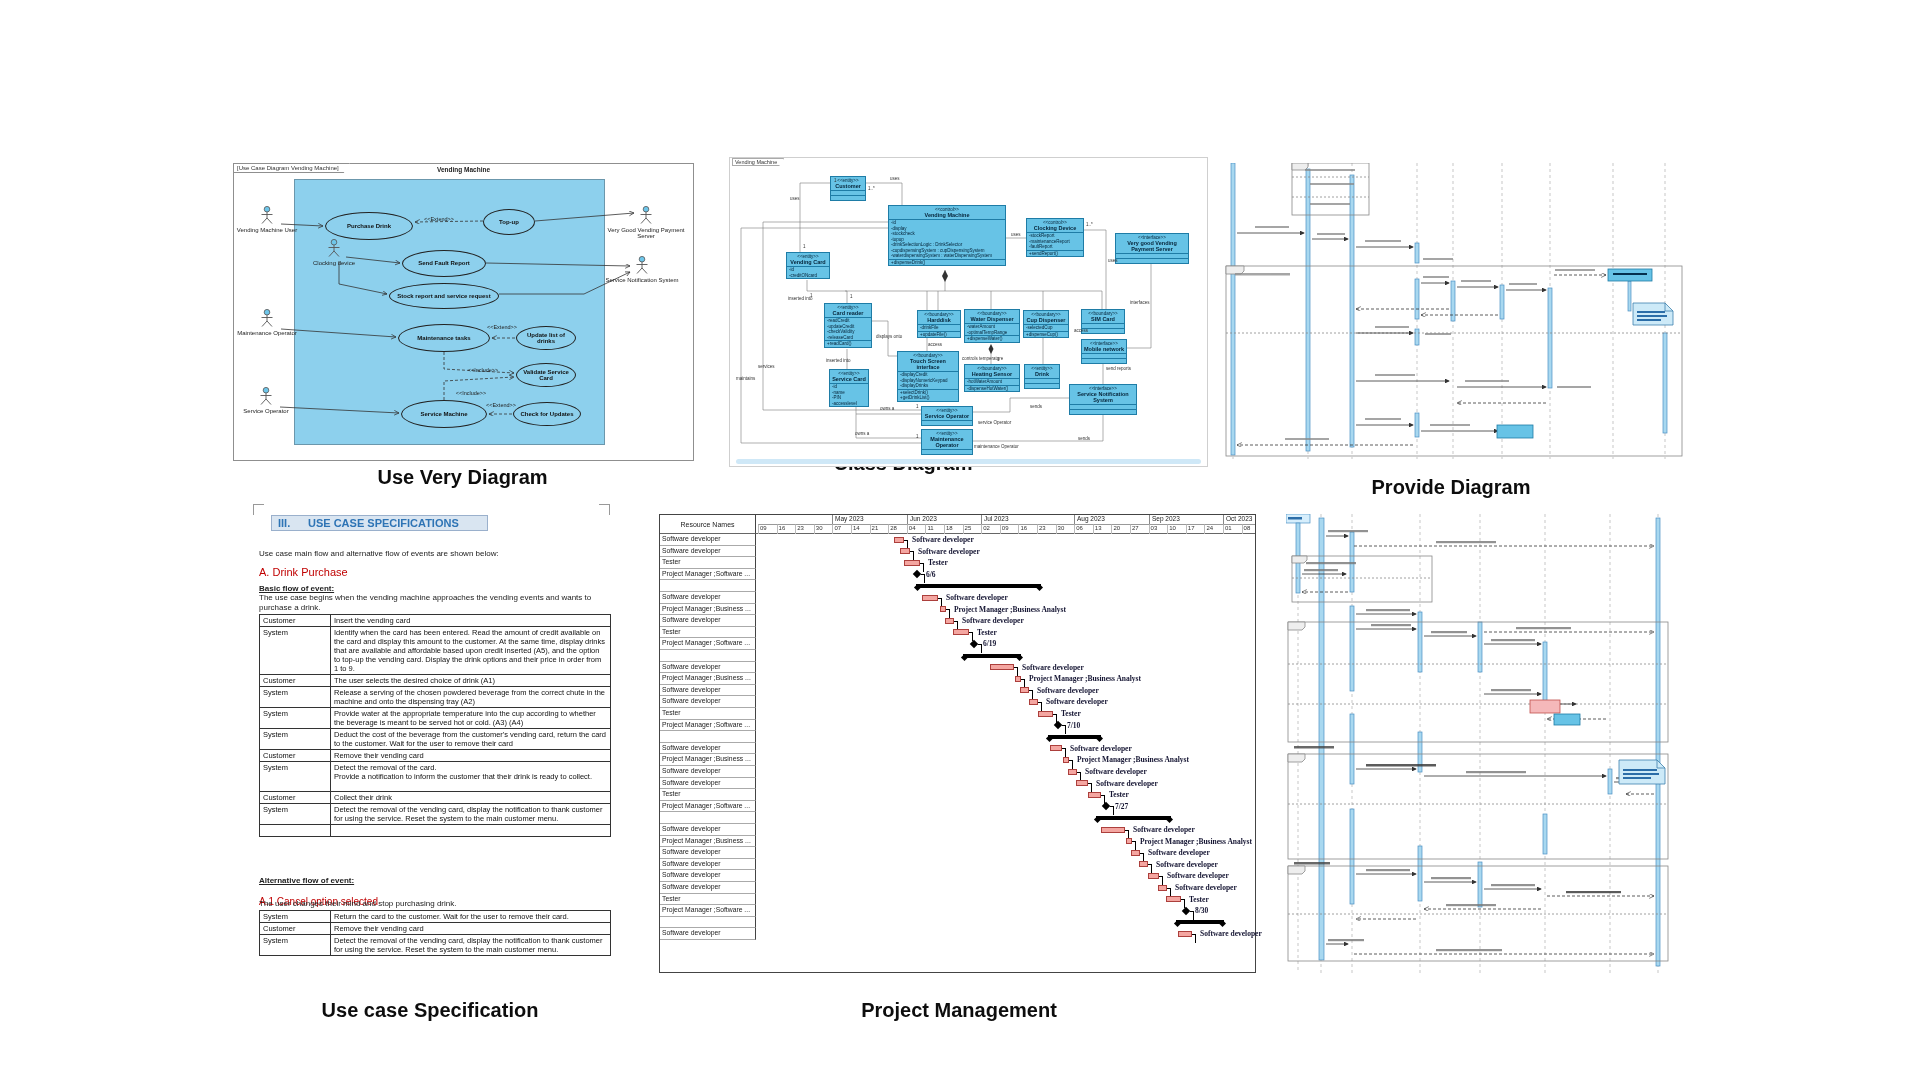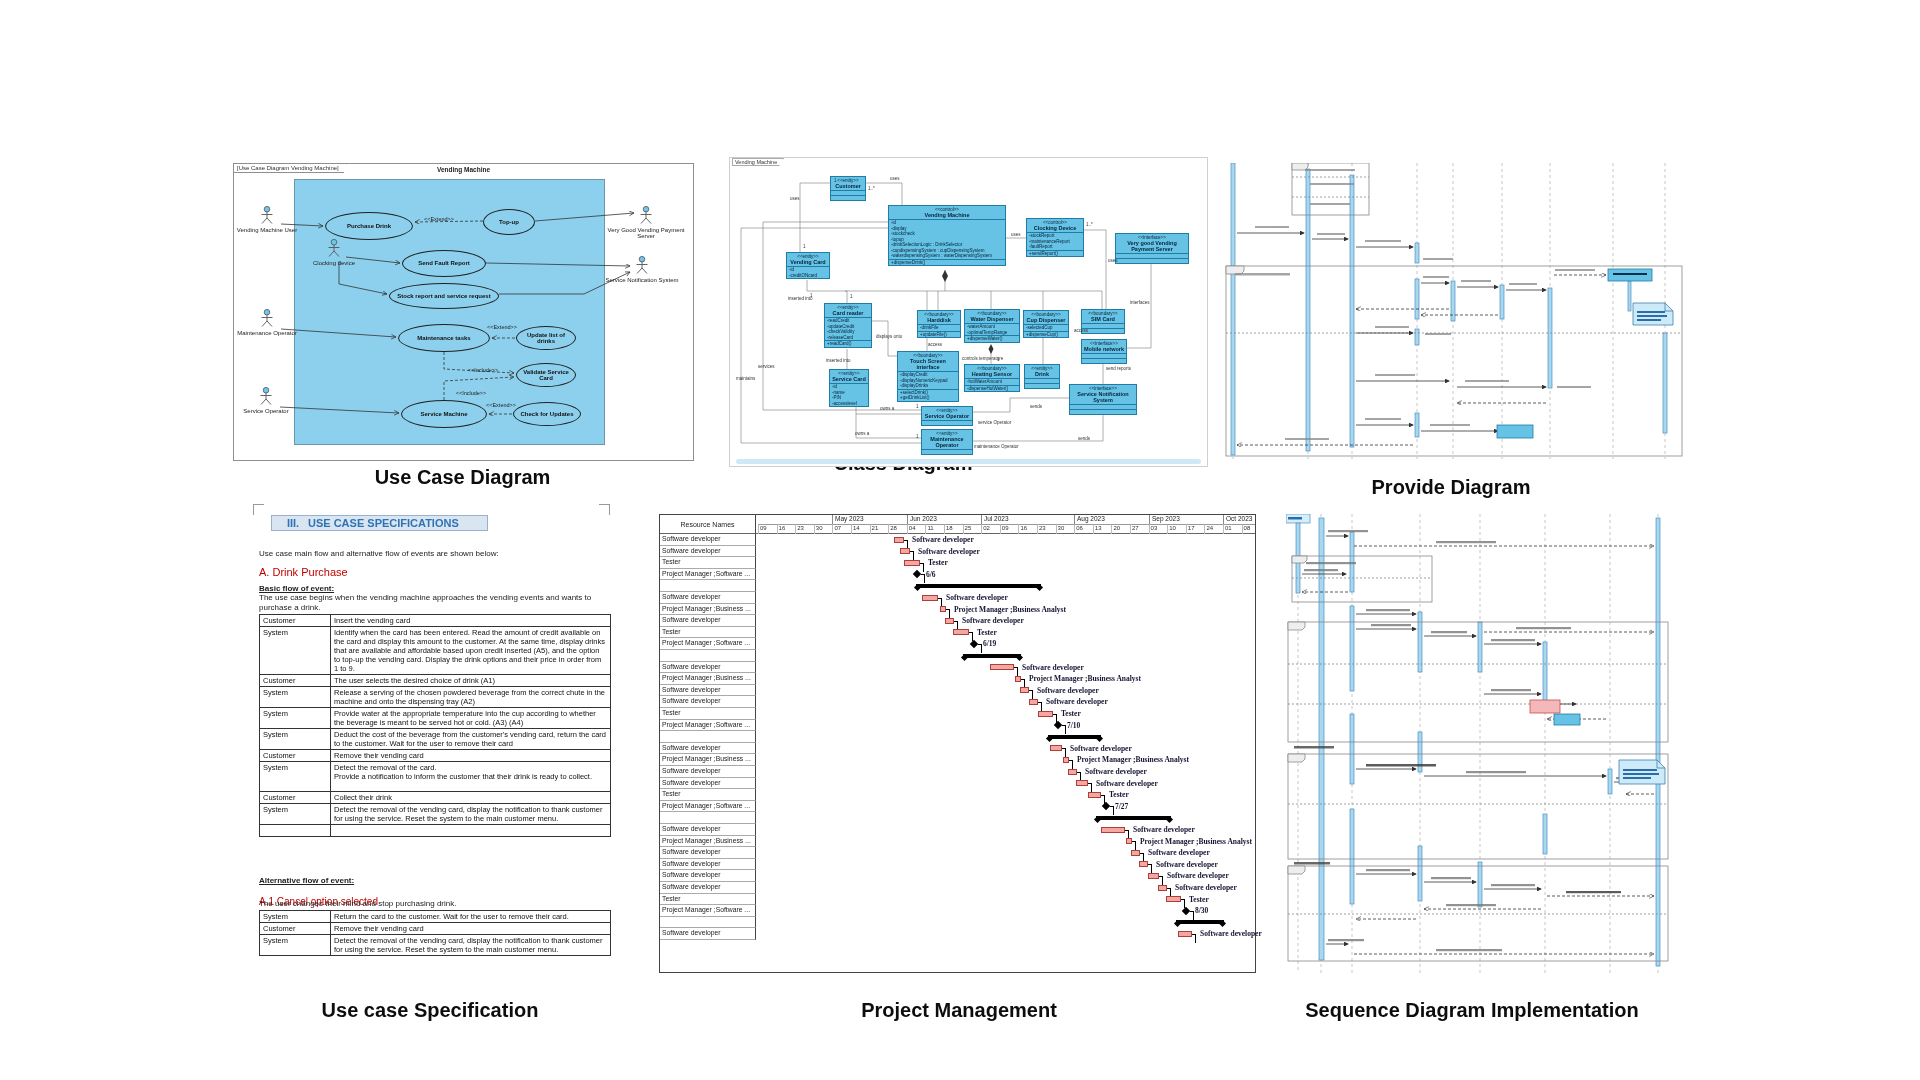--- a/index.html
+++ b/index.html
@@ -29,21 +29,21 @@
              padding:0 6px 0 2px;background:#fff;clip-path:polygon(0 0,100% 0,calc(100% - 5px) 100%,0 100%);}
   .cls{position:absolute;background:#67c3e6;border:1px solid #1e7ca6;box-sizing:border-box;color:#052338;}
   .cls-st{font-size:4.5px;text-align:center;line-height:5px;padding-top:1px;}
   .cls-nm{font-size:5.5px;font-weight:700;text-align:center;line-height:6px;padding-bottom:1px;}
   .cls-sec{border-top:1px solid #1e7ca6;font-size:4.5px;line-height:5.5px;padding:0 2px;min-height:4px;text-align:left;}
   .cls-lbl{position:absolute;font-size:4.5px;color:#333;white-space:nowrap;}
   
   #spec-panel{left:251px;top:502px;width:361px;height:465px;background:#fff;font-family:"Liberation Sans",sans-serif;}
   #spec-head{position:absolute;left:20px;top:13px;width:217px;height:16px;background:#d9e5f1;border:1px solid #9ab0cc;
              display:flex;align-items:center;color:#2e74b5;font-weight:700;font-size:11px;box-sizing:border-box;}
-  #spec-head .no{margin-left:6px;width:30px;text-align:center;}
+  #spec-head .no{margin-left:6px;width:30px;}
   .spec-p{position:absolute;font-size:8px;color:#222;}
   .spec-table{position:absolute;border:1px solid #333;width:352px;box-sizing:border-box;}
   .trow{display:flex;border-bottom:1px solid #333;}
   .trow:last-child{border-bottom:none;}
   .tc1{width:64px;border-right:1px solid #333;padding:1px 3px;font-size:7.5px;line-height:9px;flex:none;}
   .tc2{flex:1;padding:1px 3px;font-size:7.5px;line-height:9px;white-space:pre-line;}
   .corner{position:absolute;width:10px;height:10px;border-color:#999;}
   
   #gantt-panel{left:659px;top:514px;width:597px;height:459px;border:1px solid #444;background:#fff;box-sizing:border-box;}
   #g-colhead{position:absolute;left:0;top:0;width:96px;height:19px;border-right:1px solid #444;border-bottom:1px solid #666;
@@ -64,26 +64,25 @@
   
   #seq-panel{left:1225px;top:163px;width:460px;height:296px;}
   #impl-panel{left:1286px;top:514px;width:386px;height:459px;}
 </style>
 </head>
 <body>
 
 <div id="canvas">
 
 
-  <div class="caption" style="left:233px;top:466px;width:459px;">Use Case Diagram</div>
+  <div class="caption" style="left:233px;top:466px;width:459px;">Use Very Diagram</div>
   <div class="caption" style="left:753px;top:452px;width:300px;">Class Diagram</div>
   <div class="caption" style="left:1301px;top:476px;width:300px;">Provide Diagram</div>
   <div class="caption" style="left:280px;top:999px;width:300px;">Use case Specification</div>
   <div class="caption" style="left:809px;top:999px;width:300px;">Project Management</div>
-  <div class="caption" style="left:1287px;top:999px;width:370px;">Sequence Diagram Implementation</div>
 
   <div class="abs" id="uc-panel">
     <div id="uc-tab">[Use Case Diagram Vending Machine]</div>
     <div id="uc-system"></div>
     <div id="uc-system-label">Vending Machine</div>
     <svg id="uc-lines" width="459" height="296" style="position:absolute;left:0;top:0;">
       <defs>
         <marker id="ucO" markerWidth="7" markerHeight="7" refX="6" refY="3" orient="auto">
           <path d="M0,0 L6,3 L0,6" fill="none" stroke="#333" stroke-width="0.9"></path>
         </marker>

